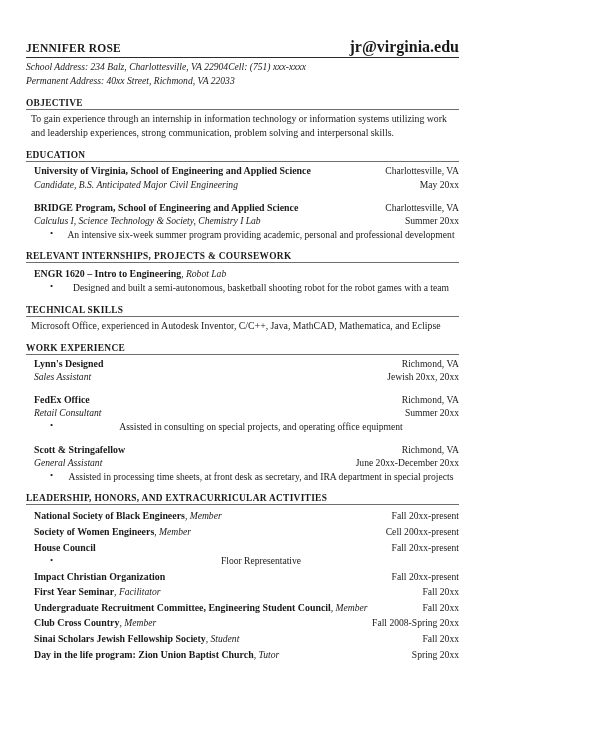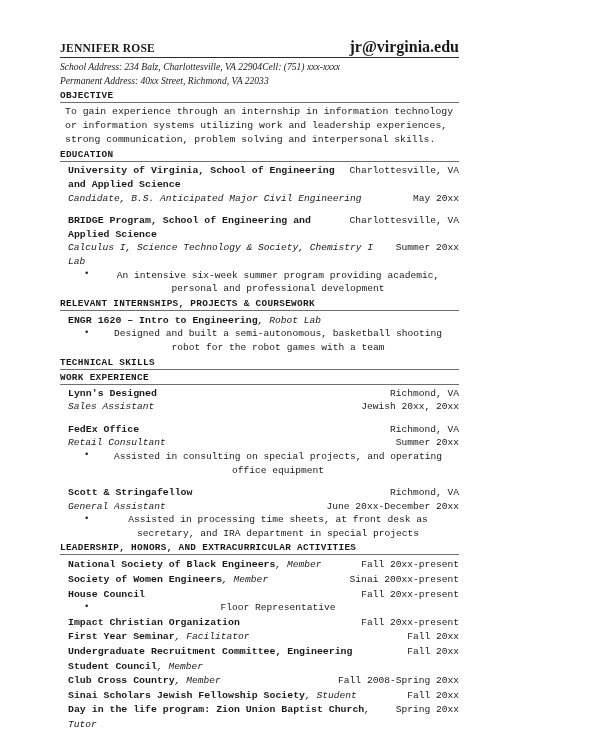--- a/index.html
+++ b/index.html
@@ -14,21 +14,21 @@
     font-family: "Liberation Serif", "DejaVu Serif", serif;
     color: #1a1a1a;
     overflow: hidden;
   }
   .page {
     position: relative;
     width: 501px;
     height: 730px;
     background: #ffffff;
     box-sizing: border-box;
-    padding: 38px 42px 0 60px;
+    padding: 38px 42px 0 26px;
   }
 
   
   .hdr-name-row {
     display: flex;
     justify-content: space-between;
     align-items: baseline;
     padding-bottom: 1px;
   }
   .name {
@@ -49,22 +49,21 @@
     justify-content: flex-start;
     align-items: baseline;
     font-style: italic;
     font-size: 9.6px;
     line-height: 14.2px;
   }
   .addr-row .right { white-space: nowrap; }
 
   
   .section {
-    margin-top: 2px;
-    font-family: Liberation Mono, monospace;
+    margin-top: 10px;
   }
   .section-title {
     font-size: 9.4px;
     font-weight: bold;
     letter-spacing: 0.3px;
     padding-bottom: 1px;
     border-bottom: 1.1px solid #6e6e6e;
   }
 
   .section-body {
@@ -186,20 +185,23 @@
         </div>
         <ul class="bullets">
           <li>Designed and built a semi-autonomous, basketball shooting robot for the robot games with a team</li>
         </ul>
       </div>
     </div>
   </div>
 
   <div class="section">
     <div class="section-title">TECHNICAL SKILLS</div>
+    <div class="section-body tight">
+      <div class="para">Microsoft Office, experienced in Autodesk Inventor, C/C++, Java, MathCAD, Mathematica, and Eclipse</div>
+    </div>
   </div>
 
   <div class="section">
     <div class="section-title">WORK EXPERIENCE</div>
     <div class="section-body">
 
       <div>
         <div class="row">
           <div class="left ent-title">Lynn's Designed</div>
           <div class="right ent-right">Richmond, VA</div>
@@ -249,21 +251,21 @@
     <div class="section-title">LEADERSHIP, HONORS, AND EXTRACURRICULAR ACTIVITIES</div>
     <div class="section-body">
 
       <div class="row">
         <div class="left"><span class="ent-title">National Society of Black Engineers</span><span class="ent-sub">, Member</span></div>
         <div class="right ent-right">Fall 20xx-present</div>
       </div>
 
       <div class="row">
         <div class="left"><span class="ent-title">Society of Women Engineers</span><span class="ent-sub">, Member</span></div>
-        <div class="right ent-right">Sinai 200xx-present</div>
+        <div class="right ent-right">Cell 200xx-present</div>
       </div>
 
       <div class="row">
         <div class="left"><span class="ent-title">House Council</span><span class="ent-sub"></span></div>
         <div class="right ent-right">Fall 20xx-present</div>
       </div>
       <ul class="bullets">
         <li>Floor Representative</li>
       </ul>
 

